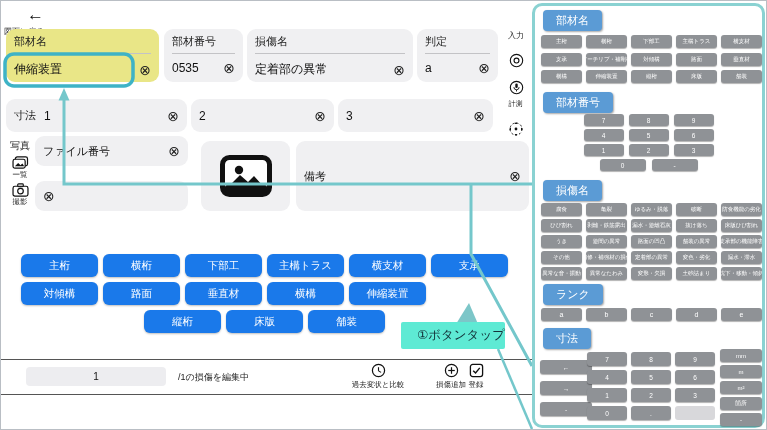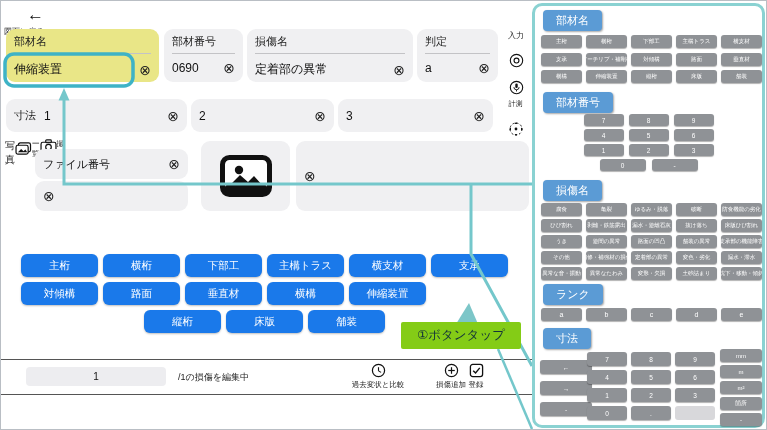--- a/index.html
+++ b/index.html
@@ -12,39 +12,39 @@
   .fgroup.yellow{background:#e9e687;}
   .fgroup .lbl{font-size:11px;color:#222;border-bottom:1px solid #c3c3c6;padding-bottom:4px;}
   .fgroup .valrow{display:flex;align-items:center;justify-content:space-between;margin-top:7px;}
   .fgroup .val{font-size:12px;color:#111;}
   .clr{font-size:14px;color:#222;line-height:1;cursor:pointer;}
   .sidecol{position:absolute;display:flex;flex-direction:column;align-items:center;gap:12px;}
   .sidecol .slbl{font-size:8px;color:#222;}
   .dimstrip{position:absolute;background:#f0f0f2;border-radius:9px;display:flex;align-items:center;box-sizing:border-box;padding:0 8px;justify-content:space-between;}
   .dimstrip .dlabel{font-size:11px;color:#222;margin-right:8px;}
   .dimstrip .dval{font-size:12px;color:#111;flex:1;}
-  .photo-lbls{position:absolute;left:4px;top:138px;width:30px;display:flex;flex-direction:row;align-items:flex-start;}
+  .photo-lbls{position:absolute;left:4px;top:138px;width:30px;display:flex;flex-direction:column;align-items:center;}
   .photo-lbls .plbl{font-size:10px;color:#222;}
   .photo-lbls .pico-lbl{font-size:7.5px;color:#222;margin-bottom:3px;}
   .imgtile{position:absolute;background:#f0f0f2;border-radius:9px;display:flex;align-items:center;justify-content:center;}
   .remarks{position:absolute;background:#f0f0f2;border-radius:9px;display:flex;align-items:center;box-sizing:border-box;padding:0 8px;}
   .remarks .rlbl{font-size:11px;color:#222;flex:1;}
   
   #bluegrid{position:absolute;left:20px;top:253px;width:500px;}
   #bluegrid .g-row{display:flex;gap:5px;margin-bottom:5px;}
   #bluegrid .g-row:nth-child(3){margin-left:123px;}
   #bluegrid .g-btn{width:77px;min-height:23px;background:#1a79ea;border-radius:6px;color:#fff;font-size:10.5px;line-height:1.05;display:flex;align-items:center;justify-content:center;text-align:center;box-shadow:0 1px 2px rgba(0,0,0,.25);padding:1px 3px;box-sizing:border-box;cursor:pointer;}
   
   #footer{position:absolute;left:0;top:358px;width:531px;height:34px;border-top:1px solid #555;border-bottom:1px solid #555;background:#fff;}
   .pagefield{position:absolute;left:25px;top:7px;width:140px;height:19px;background:#ededf0;border-radius:4px;display:flex;align-items:center;justify-content:center;font-size:10px;color:#111;}
   .statustxt{position:absolute;left:177px;top:11px;font-size:9px;color:#222;}
   .ficon{position:absolute;top:3px;display:flex;flex-direction:column;align-items:center;gap:2px;}
   .ficon .flbl{font-size:7.5px;color:#222;white-space:nowrap;}
   
-  #callout{position:absolute;left:400px;top:321px;width:120px;height:27px;background:#84cc16;border-radius:2px;display:flex;align-items:center;justify-content:center;font-size:12.5px;color:#14333a;z-index:6;}
+  #callout{position:absolute;left:400px;top:321px;width:88px;height:27px;background:#5eead4;border-radius:2px;display:flex;align-items:center;justify-content:center;font-size:12.5px;color:#14333a;z-index:6;padding-left:16px;}
   
   #panel{position:absolute;left:531px;top:2px;width:233px;height:425px;background:#fff;border:3px solid #8ad2d2;border-radius:10px;box-sizing:border-box;z-index:5;}
   .sec-h{position:absolute;background:#5b9bd5;color:#fff;font-size:11px;padding:3px 13px;border-radius:4px;box-shadow:1px 1px 2px rgba(0,0,0,.35);white-space:nowrap;}
   .pgrid{position:absolute;}
   .pgrid .g-row{display:flex;gap:4px;margin-bottom:4px;}
   .pgrid .g-btn{background:#8f9296;border-radius:3px;color:#fff;display:flex;align-items:center;justify-content:center;overflow:hidden;box-shadow:0 1px 1px rgba(0,0,0,.3);cursor:pointer;white-space:nowrap;}
   .pgrid .g-btn.empty{background:#d8d8db;box-shadow:none;cursor:default;}
   #pg-member .g-btn,#pg-damage .g-btn,#pg-rank .g-btn{width:41px;height:13px;font-size:5.5px;}
   #pg-member .g-row{margin-bottom:4.5px;}
   #pg-damage .g-row{margin-bottom:3px;}
@@ -77,21 +77,21 @@
       <div class="lbl">部材名</div>
       <div class="valrow">
         <span class="val">伸縮装置</span>
         <span class="clr">⊗</span>
       </div>
     </div>
 
     <div class="fgroup" style="left:163px;top:28px;width:79px;height:53px;">
       <div class="lbl">部材番号</div>
       <div class="valrow">
-        <span class="val">0690</span>
+        <span class="val">0535</span>
         <span class="clr">⊗</span>
       </div>
     </div>
 
     <div class="fgroup" style="left:246px;top:28px;width:166px;height:53px;">
       <div class="lbl">損傷名</div>
       <div class="valrow">
         <span class="val">定着部の異常</span>
         <span class="clr">⊗</span>
       </div>
@@ -160,40 +160,41 @@
       <span>
         <svg width="17" height="14" viewBox="0 0 18 15">
             <rect x="1" y="3.5" width="16" height="10.5" rx="2" fill="none" stroke="#111" stroke-width="1.3"></rect>
             <rect x="6" y="1" width="6" height="3" rx="1" fill="none" stroke="#111" stroke-width="1.2"></rect>
             <circle cx="9" cy="8.7" r="3" fill="none" stroke="#111" stroke-width="1.3"></circle>
           </svg>
       </span>
       <span class="pico-lbl">撮影</span>
     </div>
 
-    <div class="dimstrip" style="left:34px;top:148px;width:153px;height:30px;">
+    <div class="dimstrip" style="left:34px;top:135px;width:153px;height:30px;">
       <span class="dval" style="font-size:11px;">ファイル番号</span>
       <span class="clr">⊗</span>
     </div>
     <div class="dimstrip" style="left:34px;top:180px;width:153px;height:30px;">
       <span class="clr">⊗</span>
     </div>
 
     <div class="imgtile" style="left:200px;top:140px;width:89px;height:70px;">
       <span>
         <svg width="52" height="42" viewBox="0 0 52 42">
             <rect x="2.5" y="2.5" width="47" height="37" rx="7" fill="#fff" stroke="#111" stroke-width="5"></rect>
             <circle cx="19" cy="15" r="4.2" fill="#111"></circle>
             <path d="M9,31 L20,20 L28,27 L34,21 L43,31 Z" fill="#111"></path>
             <rect x="5" y="30" width="42" height="8" rx="2" fill="#111"></rect>
           </svg>
       </span>
     </div>
 
     <div class="remarks" style="left:295px;top:140px;width:233px;height:70px;">
+      <span class="rlbl">備考</span>
       <span class="clr">⊗</span>
     </div>
 
     <div id="bluegrid">
         <div class="g-row">
           <div class="g-btn">主桁</div>
           <div class="g-btn">横桁</div>
           <div class="g-btn">下部工</div>
           <div class="g-btn">主構トラス</div>
           <div class="g-btn">横支材</div>

